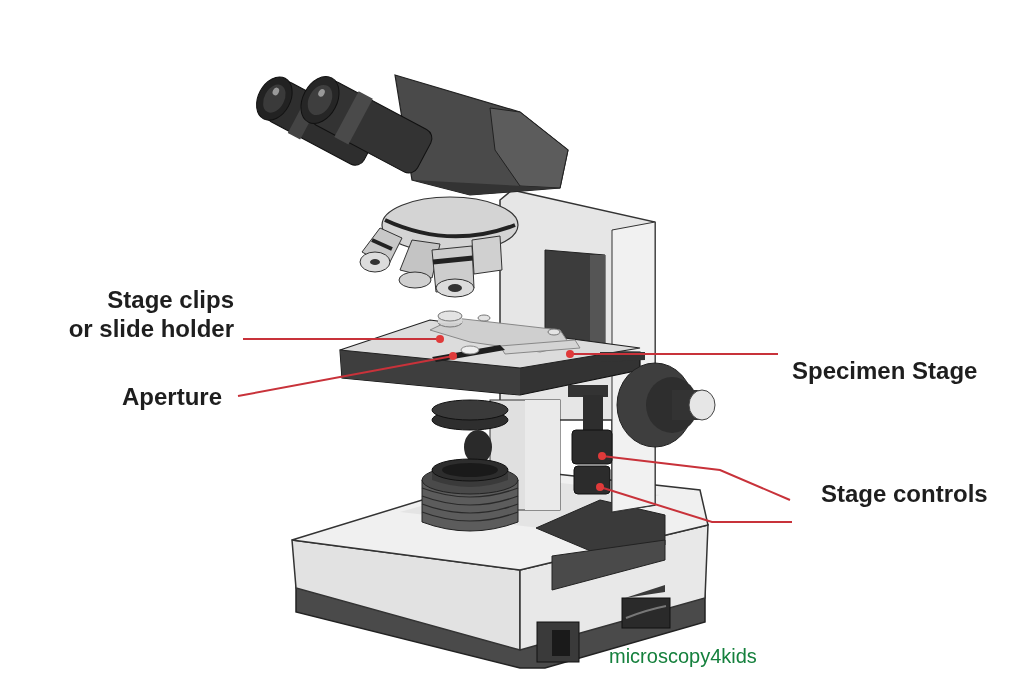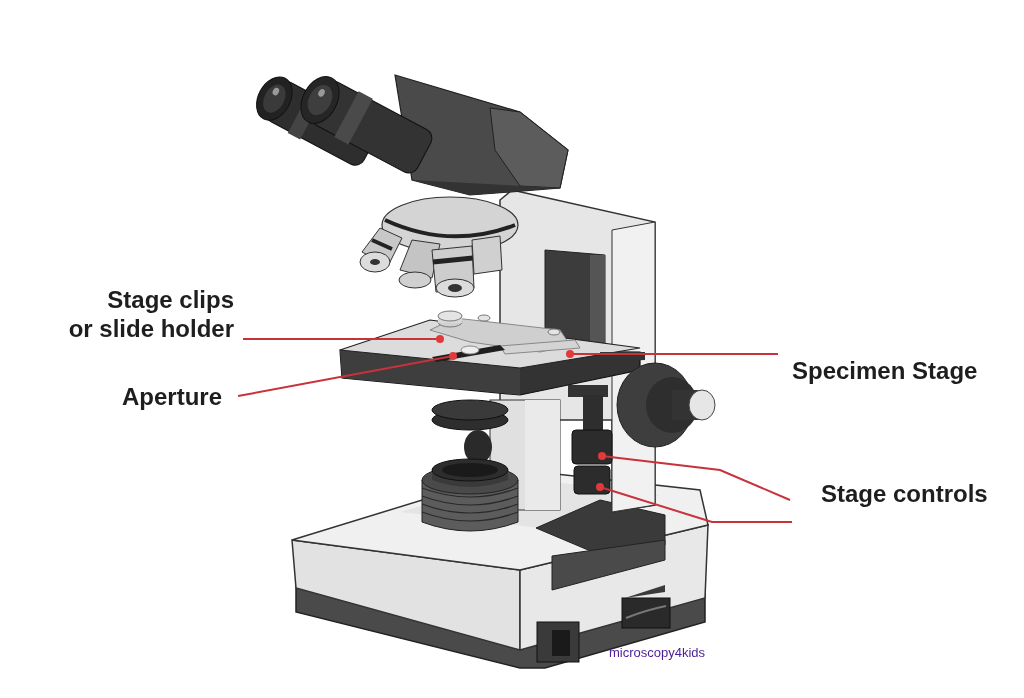--- a/index.html
+++ b/index.html
@@ -1,20 +1,20 @@
 <!DOCTYPE html>
 <html><head>
   <meta charset="utf-8">
   <style>
     html, body { margin: 0; padding: 0; background: #ffffff; }
     body { width: 1024px; height: 698px; position: relative; overflow: hidden; font-family: "Liberation Sans", sans-serif; }
     #illustration { position: absolute; left: 0; top: 0; width: 1024px; height: 698px; }
     .label { position: absolute; font-family: "Liberation Sans", sans-serif; font-weight: bold; font-size: 24px; color: #1e1e1e; line-height: 1.2; white-space: nowrap; }
     .label.right { text-align: right; }
-    .credit { position: absolute; font-family: "Liberation Sans", sans-serif; font-size: 13px; color: #4c1d95; white-space: nowrap; }
+    .credit { position: absolute; font-family: "Liberation Sans", sans-serif; font-size: 20px; color: #15803d; white-space: nowrap; }
   </style>
 </head>
 <body>
 
 <svg id="illustration" viewBox="0 0 1024 698" xmlns="http://www.w3.org/2000/svg">
 
   <g>
 
     <path d="M296 585 L296 612 L520 668 L545 668 L705 622 L705 590 Z" fill="#4a4a4a" stroke="#222" stroke-width="1.5"></path>
 

